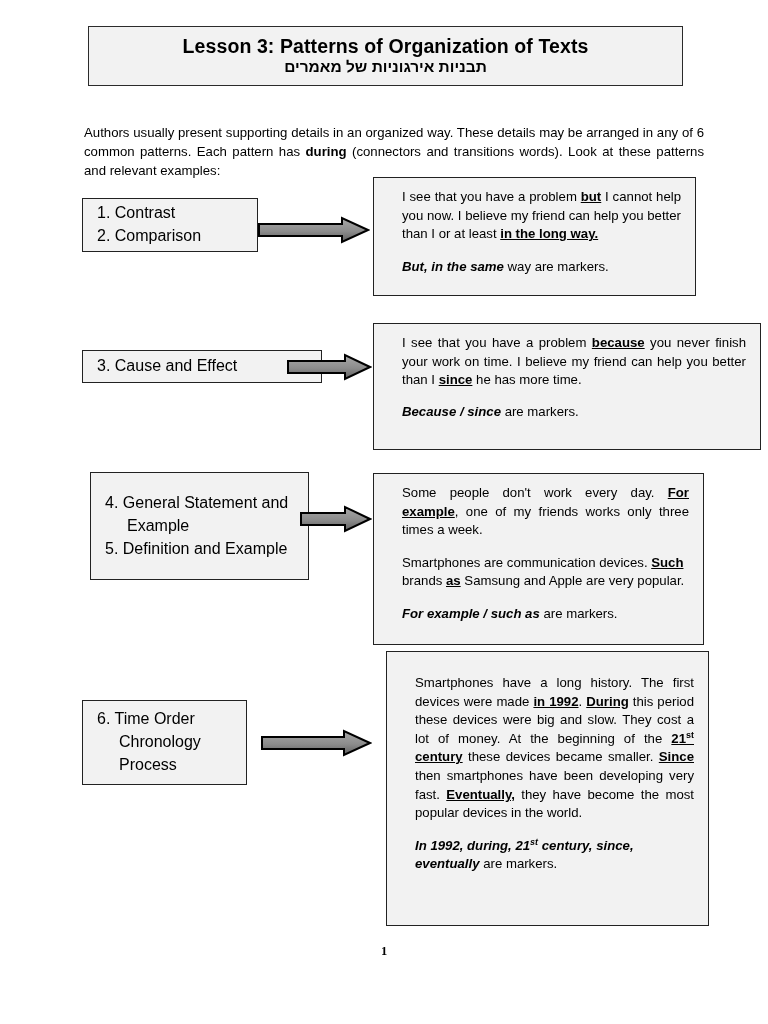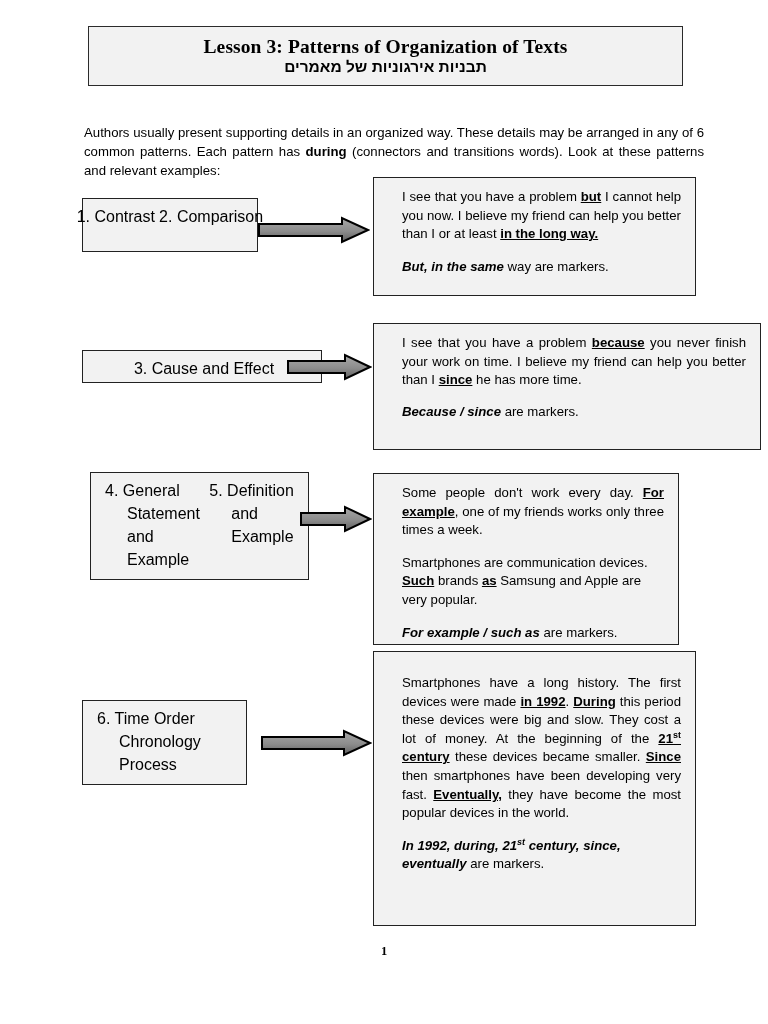--- a/index.html
+++ b/index.html
@@ -35,21 +35,20 @@
     flex-direction: column;
     align-items: center;
     justify-content: center;
     gap: 1px;
   }
   .title-main {
     font-size: 19.5px;
     font-weight: bold;
     letter-spacing: 0.1px;
     line-height: 1.1;
-    font-family: Liberation Serif, serif;
   }
   .title-sub {
     font-size: 15.5px;
     font-weight: bold;
     direction: rtl;
     line-height: 1.15;
   }
 
   
   .intro {
@@ -63,21 +62,21 @@
   }
   .intro b { font-weight: bold; }
 
   
   .pattern-box {
     position: absolute;
     background: #f2f2f2;
     border: 1px solid #222222;
     box-sizing: border-box;
     display: flex;
-    flex-direction: row;
+    flex-direction: column;
     justify-content: center;
     padding: 6px 10px 8px 14px;
   }
   .pattern-line {
     font-size: 16px;
     line-height: 23px;
     padding-left: 22px;
     text-indent: -22px;
     white-space: pre-wrap;
   }
@@ -203,21 +202,21 @@
     <defs>
       <linearGradient id="ag3" x1="0" y1="0" x2="0" y2="1">
         <stop offset="0%" stop-color="#a8a8a8"></stop>
         <stop offset="55%" stop-color="#8c8c8c"></stop>
         <stop offset="100%" stop-color="#5f5f5f"></stop>
       </linearGradient>
     </defs>
     <path d="M1,8 L45,8 L45,2 L70,14 L45,26 L45,20 L1,20 Z" fill="url(#ag3)" stroke="#000000" stroke-width="2"></path>
   </svg>
 
-  <div class="example-box" style="left:373px; top:473px; width:306px; height:172px;">
+  <div class="example-box" style="left:373px; top:473px; width:331px; height:172px;">
     <p class="ex-para">
       <span>Some people don't work every day. </span><span class="bu">For example</span><span>, one of my friends works only three times a week.</span>
     </p>
     <div class="ex-gap"></div>
     <p class="ex-para flush">
       <span>Smartphones are communication devices. </span><span class="bu">Such</span><span> brands </span><span class="bu">as</span><span> Samsung and Apple are very popular.</span>
     </p>
     <div class="ex-gap"></div>
     <p class="marker-line">
       <span class="mk">For example / such as</span><span> are markers.</span>
@@ -232,21 +231,21 @@
     <defs>
       <linearGradient id="ag4" x1="0" y1="0" x2="0" y2="1">
         <stop offset="0%" stop-color="#a8a8a8"></stop>
         <stop offset="55%" stop-color="#8c8c8c"></stop>
         <stop offset="100%" stop-color="#5f5f5f"></stop>
       </linearGradient>
     </defs>
     <path d="M1,8 L83,8 L83,2 L109,14 L83,26 L83,20 L1,20 Z" fill="url(#ag4)" stroke="#000000" stroke-width="2"></path>
   </svg>
 
-  <div class="example-box" style="left:373px; top:651px; width:323px; height:275px; padding-top:22px;">
+  <div class="example-box" style="left:386px; top:651px; width:323px; height:275px; padding-top:22px;">
     <p class="ex-para">
       <span>Smartphones have a long history. The first devices were made </span><span class="bu">in 1992</span><span>. </span><span class="bu">During</span><span> this period these devices were big and slow. They cost a lot of money. At the beginning of the </span><span class="bu"><span>21</span><sup>st</sup></span><span> </span><span class="bu">century</span><span> these devices became smaller. </span><span class="bu">Since</span><span> then smartphones have been developing very fast. </span><span class="bu">Eventually,</span><span> they have become the most popular devices in the world.</span>
     </p>
     <div class="ex-gap"></div>
     <p class="marker-line">
       <span class="mk"><span>In 1992, during, </span><span><span>21</span><sup>st</sup></span><span> century, since, eventually</span></span><span> are markers.</span>
     </p>
   </div>
 
   <div class="page-number">1</div>

